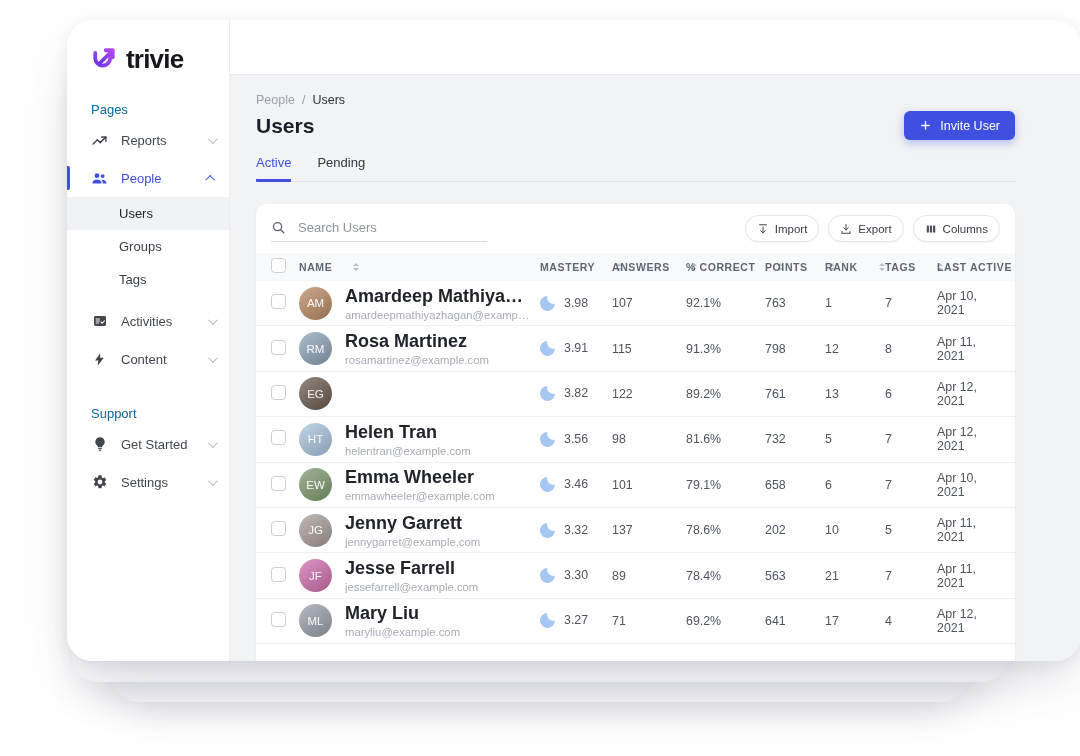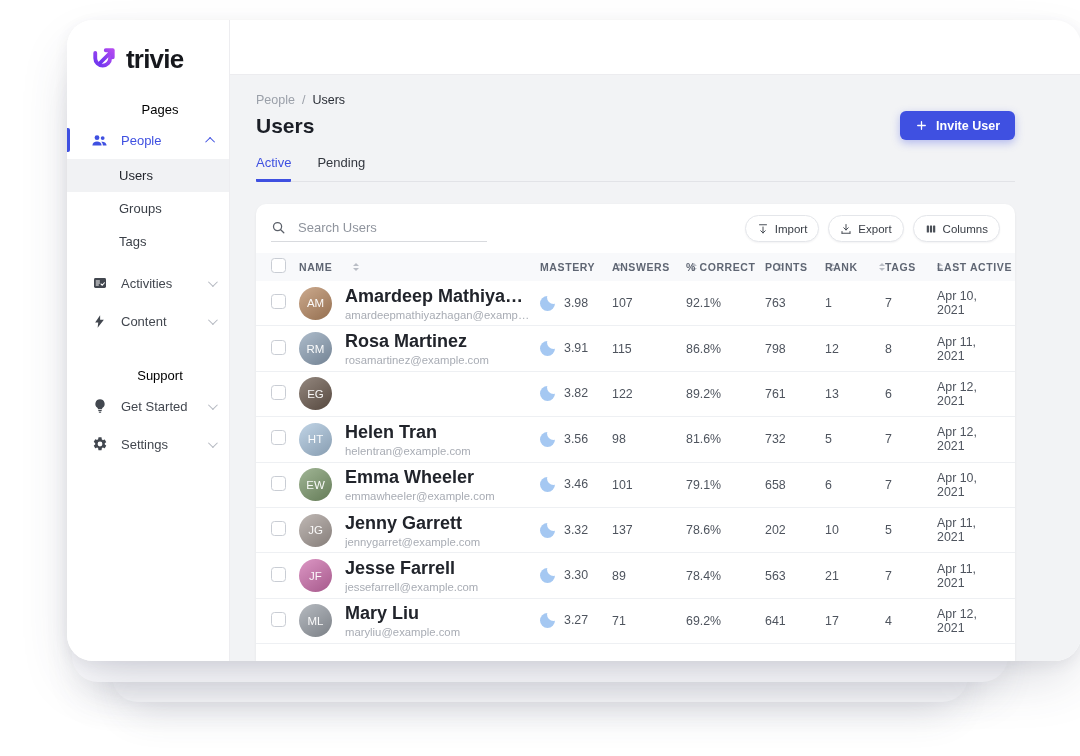--- a/index.html
+++ b/index.html
@@ -10,21 +10,21 @@
   .stack2 { position:absolute; left:112px; top:70px; width:856px; height:632px; background:#fdfdfe; border-radius:26px; box-shadow:0 26px 40px -18px rgba(70,75,100,.16); z-index:0; }
   .stack1 { position:absolute; left:72px; top:52px; width:936px; height:630px; background:#fbfbfd; border-radius:26px; box-shadow:0 26px 42px -16px rgba(70,75,100,.20); z-index:1; }
 
   
   .window { position:absolute; left:33px; top:20px; width:1014px; height:641px; background:#ffffff; border-radius:26px; overflow:hidden; display:flex; z-index:2; box-shadow:0 24px 55px -12px rgba(60,64,90,.22), 0 4px 14px rgba(60,64,90,.08);margin-left:34px; }
 
   
   .sidebar { width:163px; flex-shrink:0; background:#fff; border-right:1px solid #ededf0; padding-top:22px; position:relative; }
   .logo { display:flex; align-items:center; gap:8px; margin-left:23px; height:34px; }
   .logo-text { font-size:26px; font-weight:800; color:#16181d; letter-spacing:-0.8px; }
-  .section-label { margin:26px 0 4px 24px; font-size:13px; color:#000000;text-align:center; }
+  .section-label { margin:26px 0 4px 24px; font-size:13px; color:#0369a1; }
   .section-label.support { margin-top:28px; }
   .nav-item { height:38px; display:flex; align-items:center; padding:0 14px 0 24px; gap:13px; font-size:13px; font-weight:500; color:#42474f; position:relative; cursor:pointer; }
   .nav-item .nicon { width:17px; height:17px; flex-shrink:0; color:#42474f; display:flex; align-items:center; justify-content:center; }
   .nav-item.active { color:var(--primary); }
   .nav-item.active .nicon { color:var(--primary); }
   .active-bar { position:absolute; left:0; top:7px; bottom:7px; width:3px; background:var(--primary); border-radius:0 2px 2px 0; }
   .chev { margin-left:auto; width:7px; height:7px; border-right:1.4px solid #b4b8c0; border-bottom:1.4px solid #b4b8c0; transform:rotate(45deg) translateY(-2px); }
   .chev.up { transform:rotate(-135deg) translateY(-2px); }
   .nav-item.active .chev { border-color:var(--primary); }
   .sub-item { height:33px; display:flex; align-items:center; padding-left:52px; font-size:13px; color:#3a3f47; cursor:pointer; }
@@ -33,21 +33,21 @@
 
   
   .main { flex:1; min-width:0; display:flex; flex-direction:column; background:#f2f3f5; }
   .topbar { height:55px; flex-shrink:0; background:#fff; border-bottom:1px solid #ececef; }
   .content { flex:1; padding:18px 66px 0 26px; display:flex; flex-direction:column; min-height:0; }
 
   .breadcrumb { display:flex; align-items:center; gap:7px; font-size:12.5px; color:#9ba0a9; }
   .breadcrumb .current { color:#2a2e36; }
   .head-row { display:flex; justify-content:space-between; align-items:flex-start; }
   .page-title { margin-top:7px; font-size:21px; font-weight:700; color:#1b1e26; }
-  .invite-btn { margin-top:4px; height:29px; padding:0 15px; border:none; border-radius:6px; background:var(--primary); color:#fff; font-size:12.5px; font-weight:700; font-family:inherit; display:flex; align-items:center; gap:8px; cursor:pointer; box-shadow:0 3px 8px rgba(63,80,225,.35); }
+  .invite-btn { margin-top:4px; height:29px; padding:0 15px; border:none; border-radius:6px; background:var(--primary); color:#fff; font-size:12.5px; font-weight:400; font-family:inherit; display:flex; align-items:center; gap:8px; cursor:pointer; box-shadow:0 3px 8px rgba(63,80,225,.35); }
   .invite-btn svg { width:13px; height:13px; }
 
   .tabs { margin-top:15px; display:flex; gap:26px; border-bottom:1px solid #e2e3e7; }
   .tab { padding-bottom:9px; font-size:13px; color:#33373f; cursor:pointer; border-bottom:3px solid transparent; margin-bottom:-1px; }
   .tab.active { color:var(--primary); font-weight:500; border-bottom-color:var(--primary); border-radius:1px; }
 
   .card { margin-top:22px; flex:1; min-height:0; background:#fff; border-radius:10px 10px 0 0; box-shadow:0 1px 3px rgba(20,22,40,.06); display:flex; flex-direction:column; overflow:hidden; }
   .toolbar { height:49px; flex-shrink:0; display:flex; align-items:center; justify-content:space-between; padding:0 15px; }
   .search { display:flex; align-items:center; gap:12px; width:216px; border-bottom:1px solid #d8dade; padding-bottom:6px; margin-top:4px; }
   .search svg { width:15px; height:15px; color:#5b6069; flex-shrink:0; }
@@ -96,20 +96,30 @@
             </linearGradient>
           </defs>
           <path d="M6 9 v6 a8.5 8.5 0 0 0 17 0 v-2" stroke="url(#lg)" stroke-width="4.4" stroke-linecap="round" fill="none"></path>
           <path d="M12 20 L26 6 M26 6 h-8 M26 6 v8" stroke="url(#lg)" stroke-width="4.4" stroke-linecap="round" stroke-linejoin="round" fill="none"></path>
         </svg>
         <span class="logo-text">trivie</span>
       </div>
 
       <div class="section-label">Pages</div>
 
+      <div class="nav-item">
+        <span class="nicon">
+          <svg width="17" height="17" viewBox="0 0 24 24" fill="none" stroke="currentColor" stroke-width="2" stroke-linecap="round" stroke-linejoin="round">
+              <polyline points="3 17 9 11 13 15 21 7"></polyline>
+              <polyline points="15 7 21 7 21 13"></polyline>
+            </svg>
+        </span>
+        <span>Reports</span>
+        <span class="chev"></span>
+      </div>
 
       <div class="nav-item active">
         <span class="active-bar"></span>
         <span class="nicon">
           <svg width="17" height="17" viewBox="0 0 24 24" fill="currentColor">
               <circle cx="8.5" cy="8" r="3.4"></circle>
               <path d="M2 19c0-3.6 2.9-5.6 6.5-5.6S15 15.4 15 19H2z"></path>
               <circle cx="16.5" cy="8.6" r="2.7"></circle>
               <path d="M16 13.6c3.2.1 6 1.9 6 5.4h-5.3c0-2.2-.8-4-2.3-5.1.5-.2 1-.3 1.6-.3z"></path>
             </svg>
@@ -316,21 +326,21 @@
                   <span class="who">
                     <span class="nm">Rosa Martinez</span>
                     <span class="em">rosamartinez@example.com</span>
                   </span>
                 </div>
                 <div class="mastery-cell">
                   <span class="crescent"></span>
                   <span>3.91</span>
                 </div>
                 <div>115</div>
-                <div>86.8%</div>
+                <div>91.3%</div>
                 <div>798</div>
                 <div>12</div>
                 <div>8</div>
                 <div>Apr 11, 2021</div>
               </div>
               <div class="tr grid">
                 <div><span class="checkbox"></span></div>
                 <div class="name-cell">
                   <span class="avatar" style="background-color: rgb(107, 90, 78);">EG</span>
                 </div>

